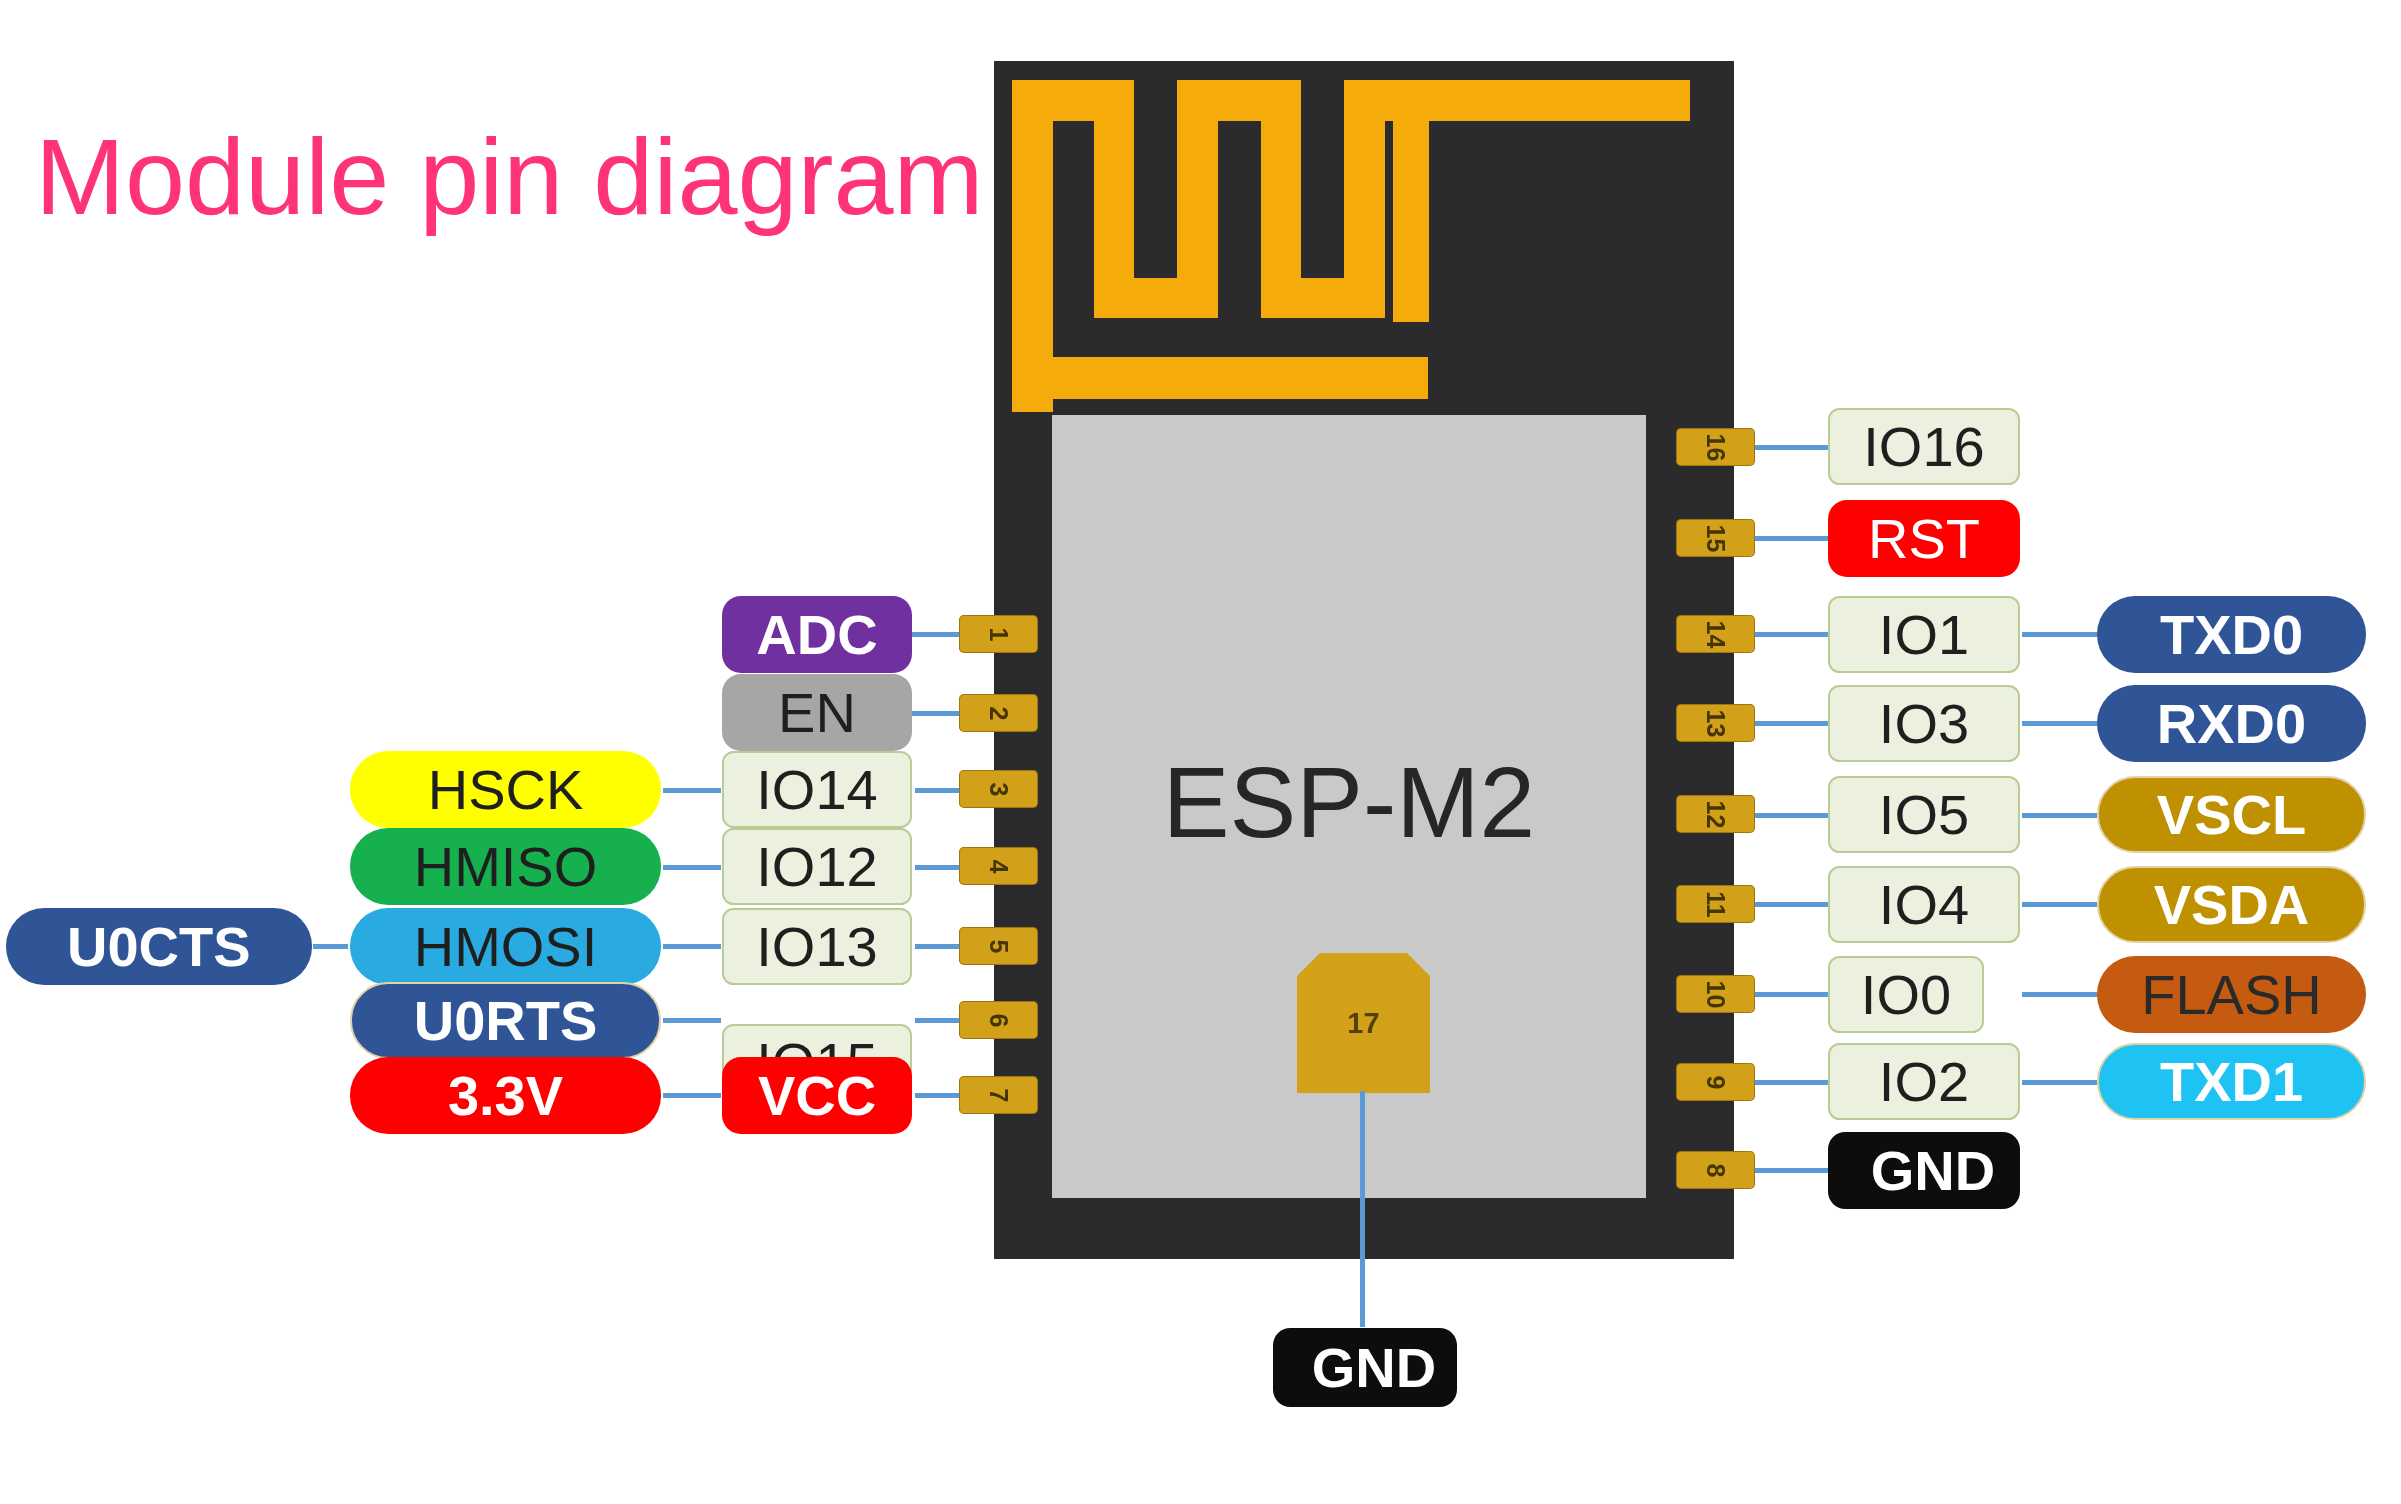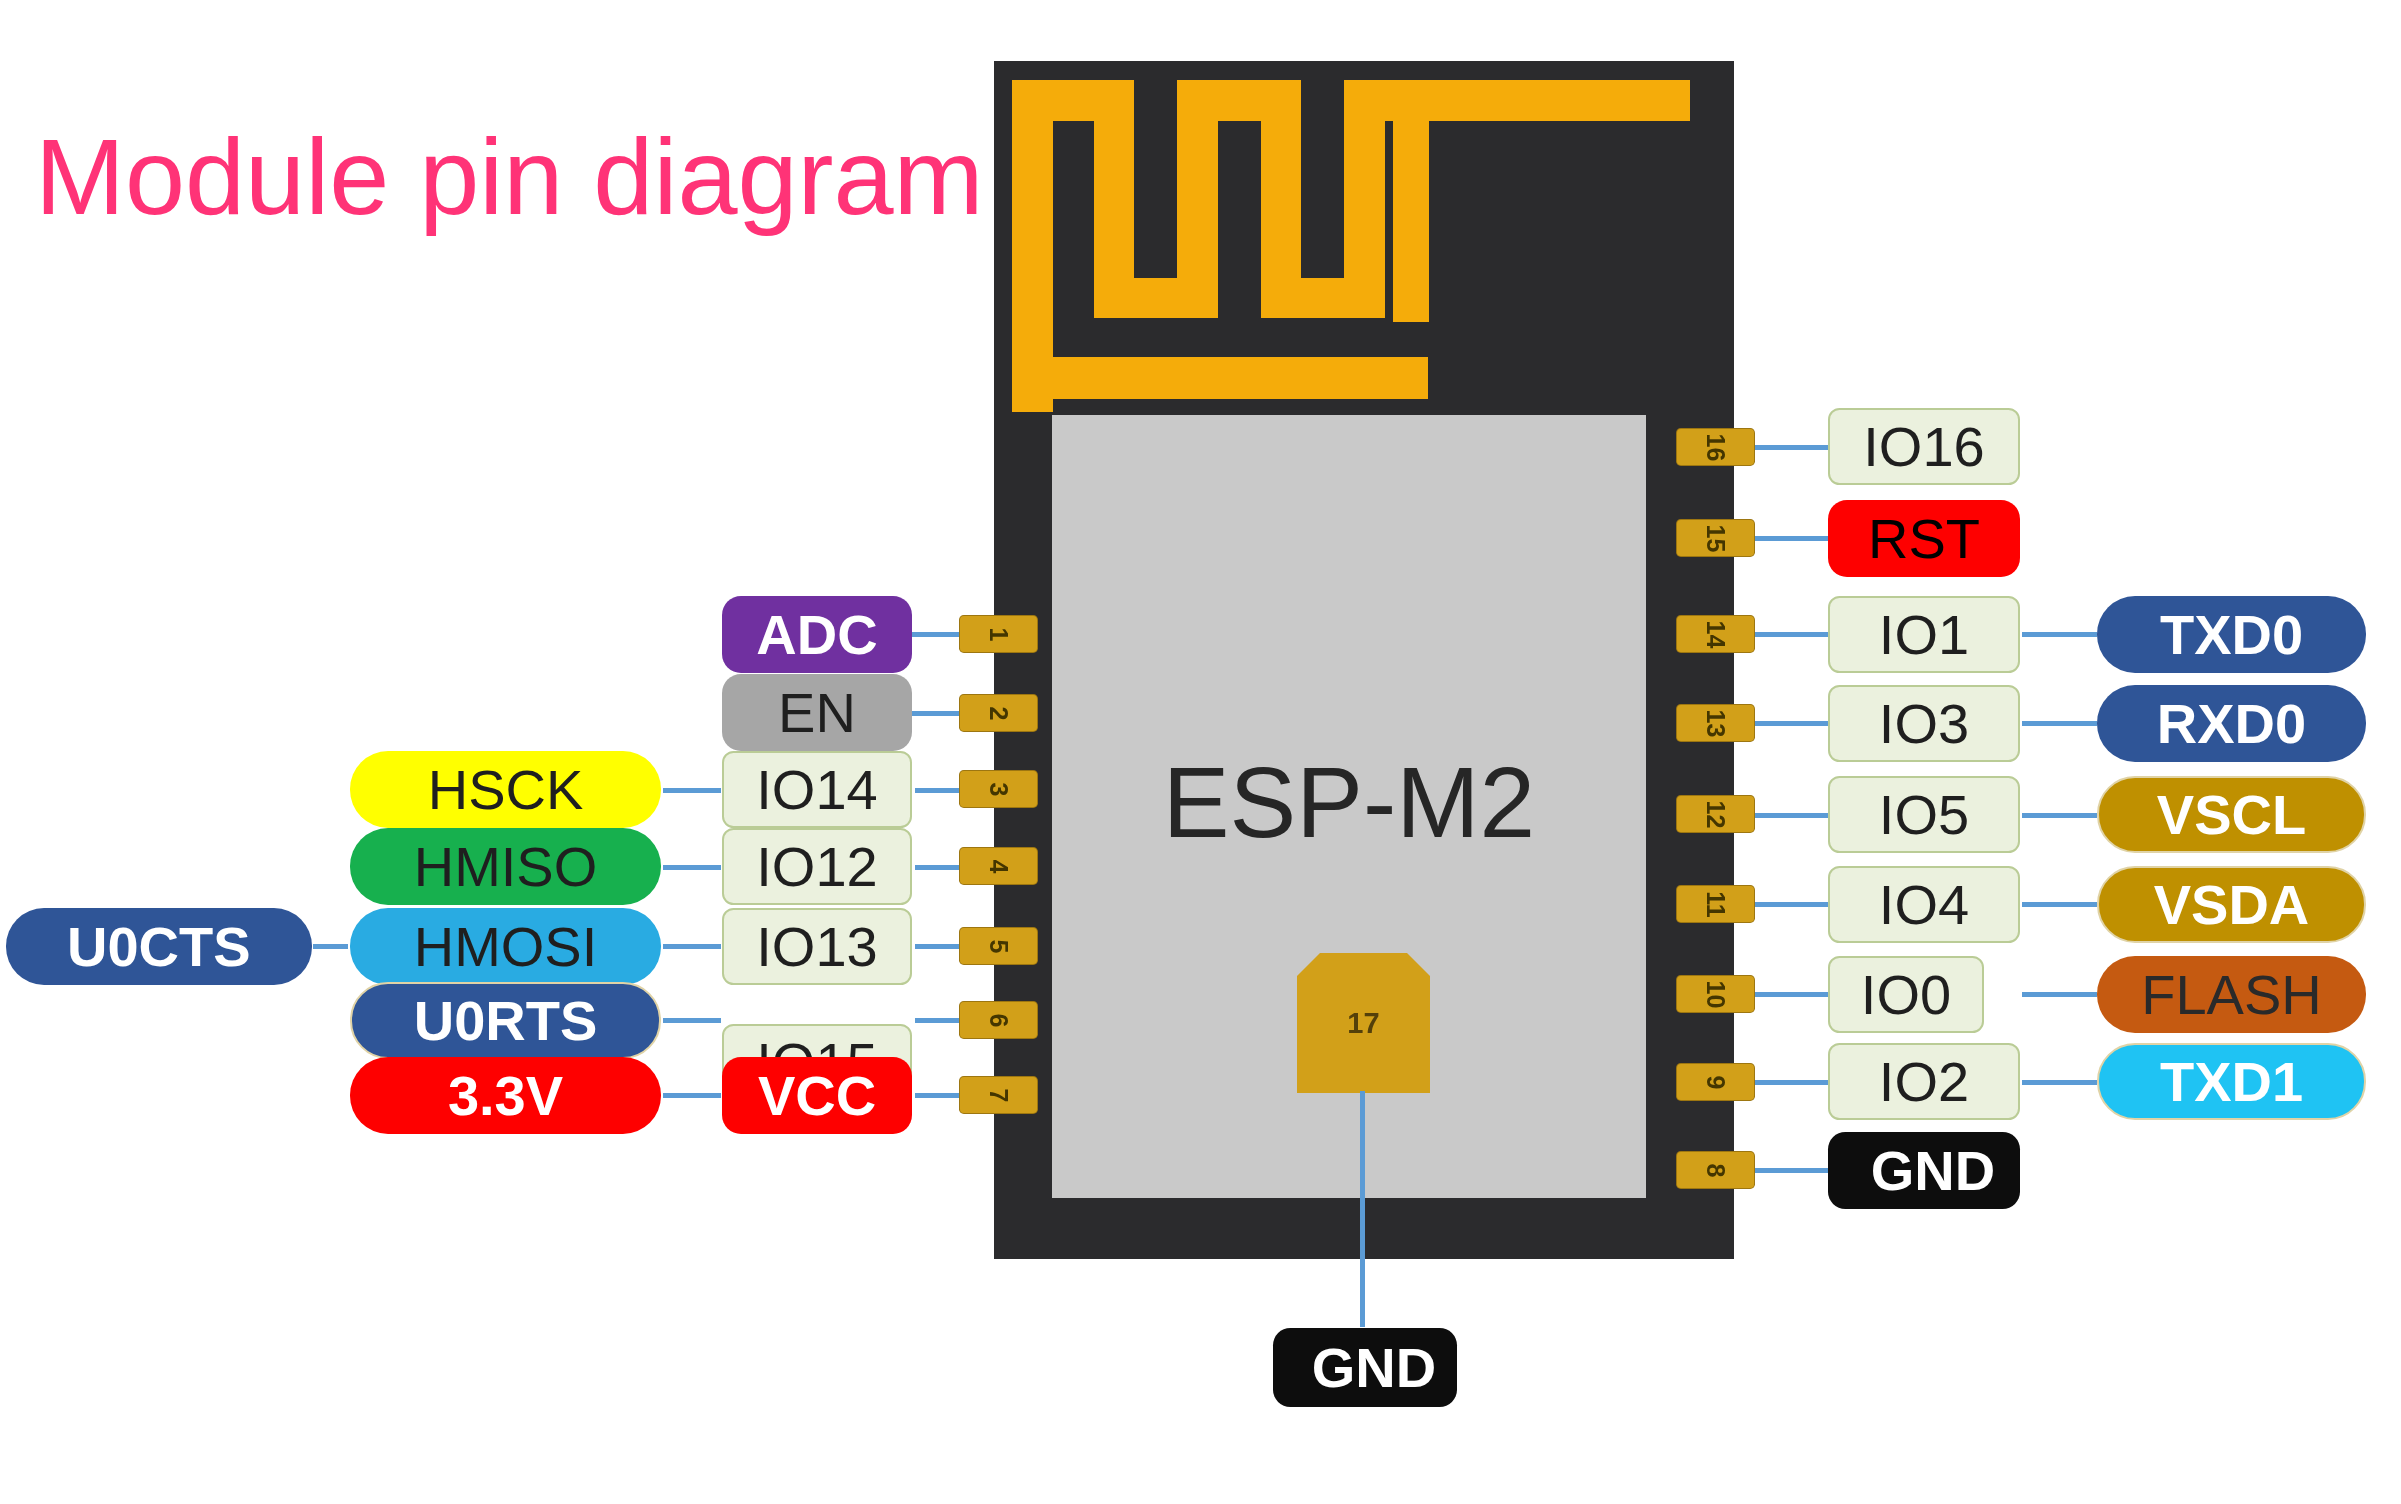--- a/index.html
+++ b/index.html
@@ -33,21 +33,21 @@
   .io{background:#EBF1DE;border:2.9px solid #BACC96;border-radius:11.5px;color:#1F1F1F;}
   .pill{border-radius:38px;color:#ffffff;font-weight:bold;}
   .r20{border-radius:19px;}
   .purple{background:#7030A0;}
   .grayp{background:#A6A6A6;color:#1F1F1F;font-weight:400;}
   .yellow{background:#FFFF00;color:#1F1F1F;font-weight:400;}
   .green{background:#17B04E;color:#1F1F1F;font-weight:400;}
   .skyblue{background:#29ABE2;color:#1F1F1F;font-weight:400;}
   .navy{background:#2F5597;}
   .red{background:#FE0000;}
-  .redDark{background:#FE0000;color:#000000;font-weight:400;}
+  .redDark{background:#FE0000;color:#ffffff;font-weight:400;}
   .darkyellow{background:#BF9000;}
   .orange{background:#C55A11;color:#2A2A2A;font-weight:400;}
   .cyan{background:#1FC3F3;}
   .black{background:#0D0D0D;border-radius:17.3px;color:#fff;font-weight:bold;padding-left:18px;}
   .tanb{border:2.9px solid #E0D3A6;}
 </style>
 </head>
 <body>
 
 <div class="stage">

